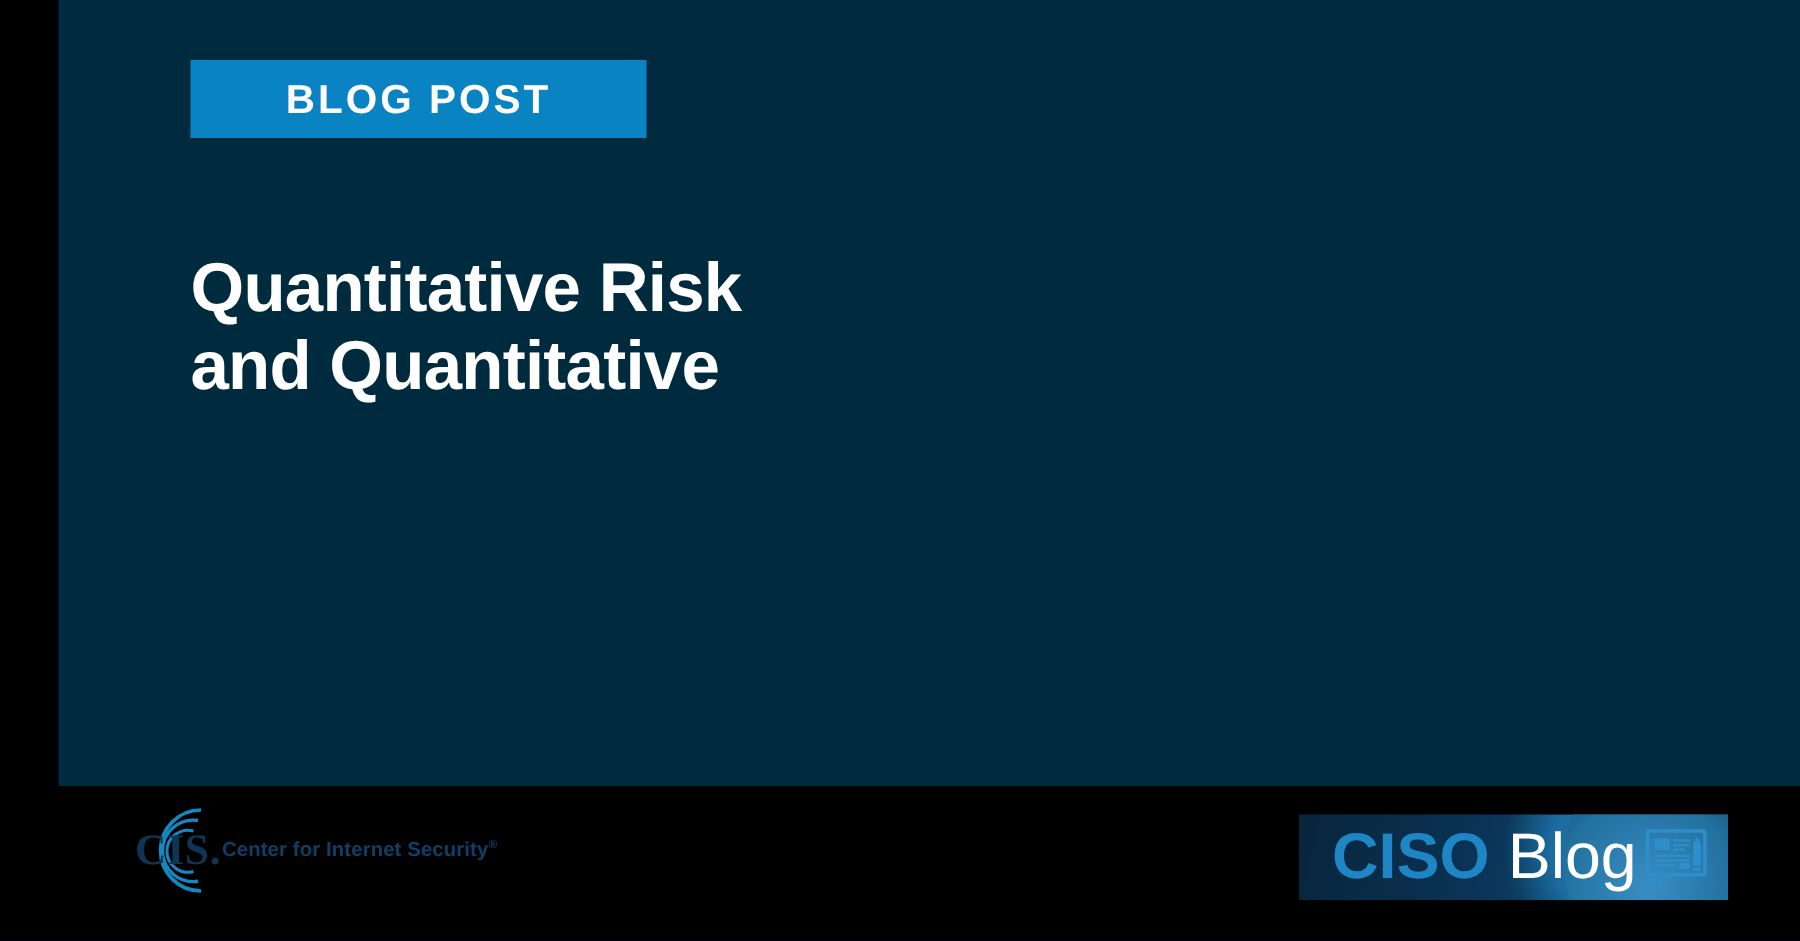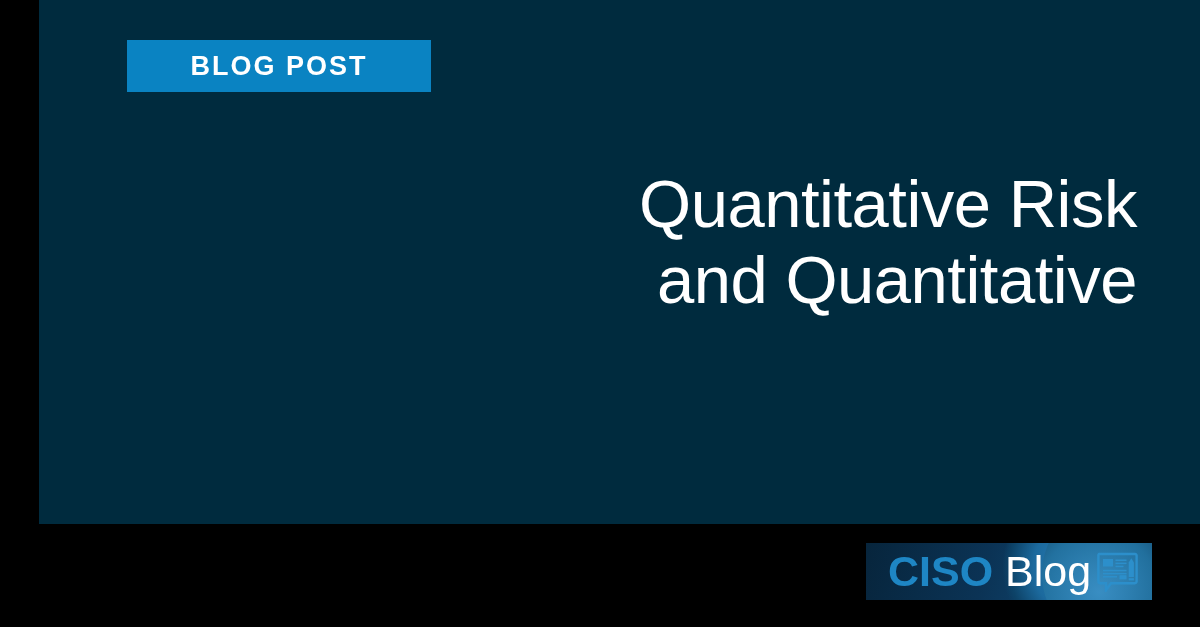--- a/index.html
+++ b/index.html
@@ -42,25 +42,24 @@
     letter-spacing:2.0px;
     line-height:1;
   }
 
   
   .hero-title {
     position:absolute;
     left:88px; top:166px;
     width:1010px;
     color:#FFFFFF;
-    font-size:67px;
-    font-weight:normal;
+    font-size:46px;
+    font-weight:bold;
     line-height:1.13;
     letter-spacing:-0.5px;
-    text-align:right;
   }
   .hero-title .tline { display:block; white-space:nowrap; }
 
   
   .footer {
     position:absolute;
     left:0; top:524px;
     width:1200px; height:103px;
     background:#000000;
   }
@@ -151,20 +150,39 @@
 
     <div class="hero-title">
       <span class="tline">Quantitative Risk</span>
       <span class="tline">and Quantitative</span>
     </div>
 
   </div>
 
   <div class="footer"></div>
 
+  <div class="cis-logo">
+
+    <div class="cis-mark">
+      <svg width="82" height="66" viewBox="0 0 82 66" aria-hidden="true">
+        <g fill="none" stroke="#1389C4" stroke-linecap="butt">
+          <path d="M 62 6 A 27 27 0 1 0 62 60" stroke-width="2.4"></path>
+          <path d="M 60 13 A 20.5 20.5 0 1 0 60 53.5" stroke-width="2.2"></path>
+          <path d="M 57 20 A 14 14 0 1 0 57 47" stroke-width="2.0"></path>
+        </g>
+      </svg>
+    </div>
+
+    <div class="cis-wordmark">CIS.</div>
+
+    <div class="cis-tagline">
+      <span>Center for Internet Security</span><sup>®</sup>
+    </div>
+
+  </div>
 
   <div class="ciso-badge">
     <div class="ciso-badge-bg"></div>
     <div class="ciso-badge-sheen"></div>
 
     <div class="ciso-text">
       <span class="w-ciso">CISO</span><span>&nbsp;</span><span class="w-blog">Blog</span>
     </div>
 
     <div class="ciso-icon">

